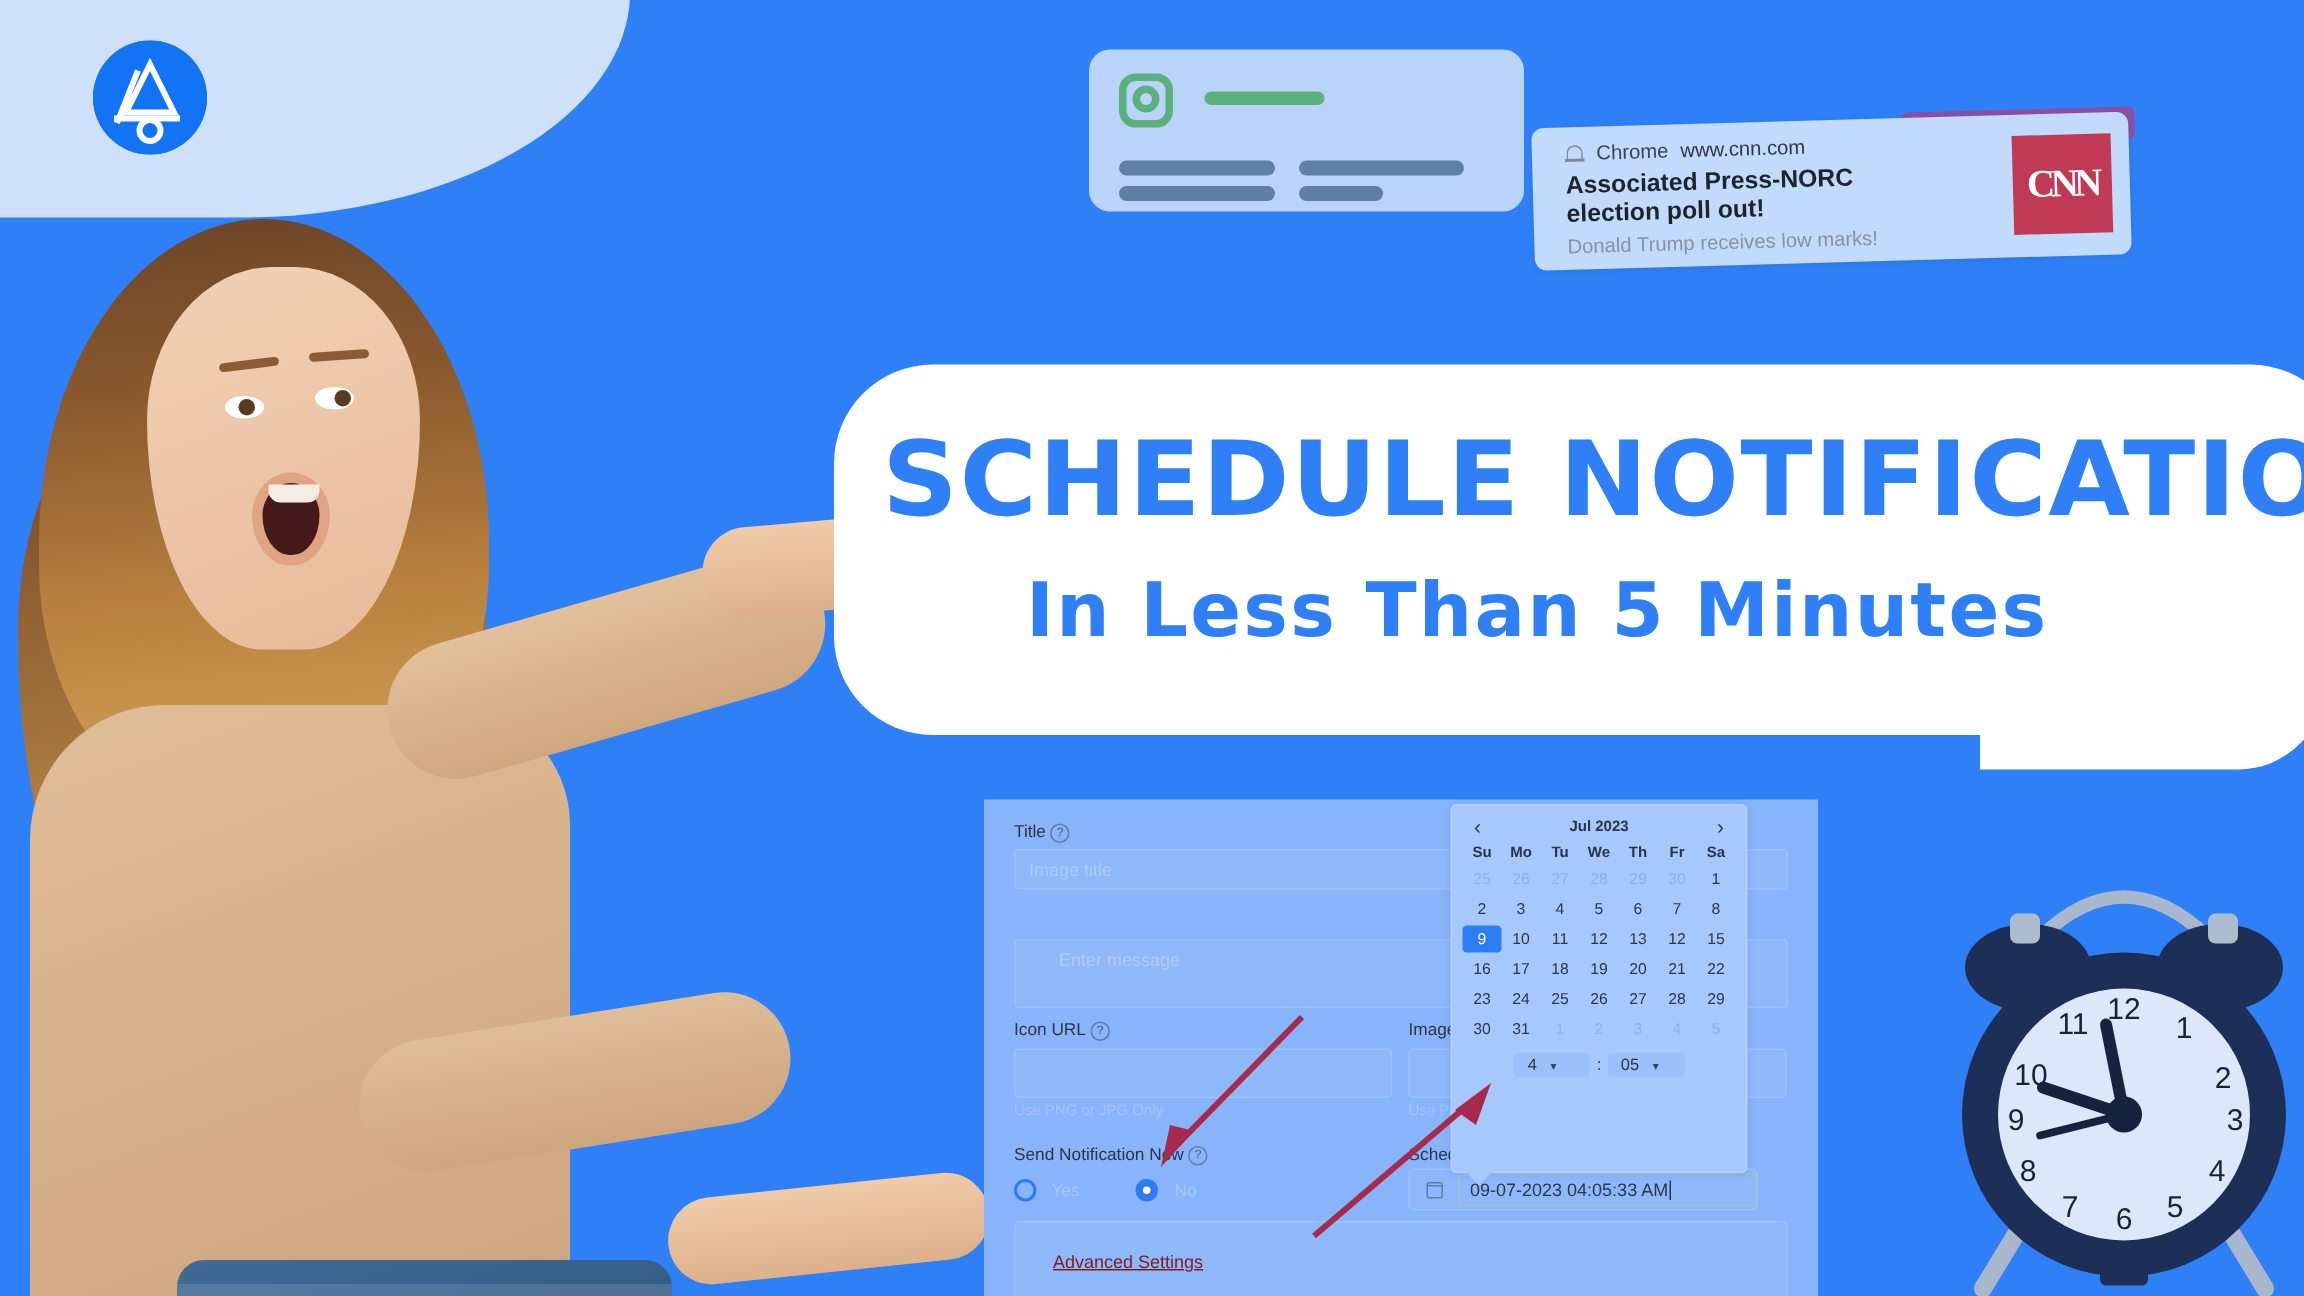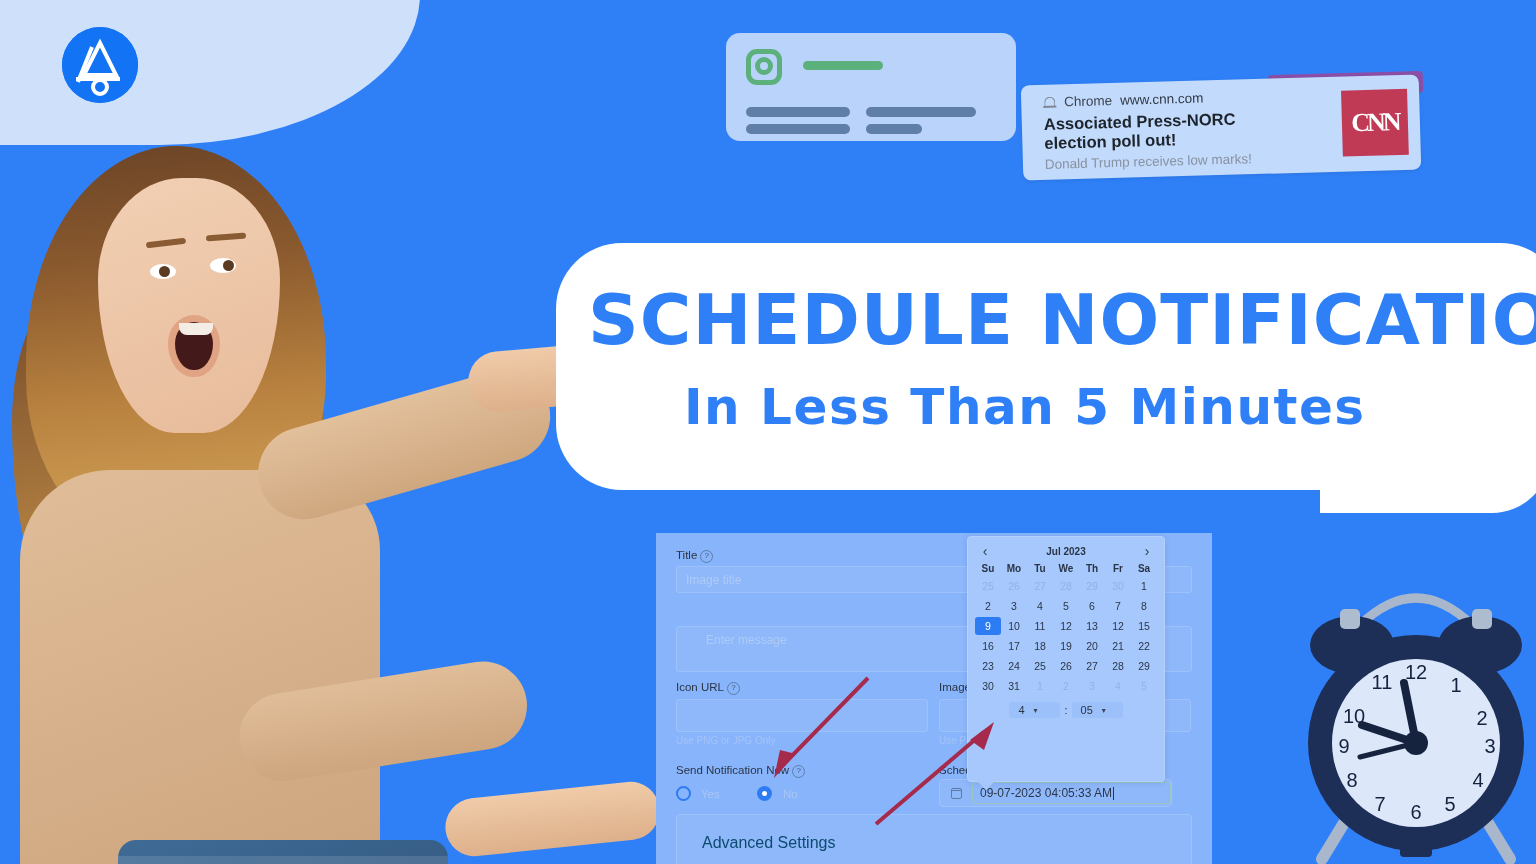--- a/index.html
+++ b/index.html
@@ -172,21 +172,21 @@
     position:absolute;width:15px;height:15px;border-radius:50%;border:2px solid #2E7CF3;
     box-sizing:border-box;background:transparent;
   }
   .radio.on{background:#2E7CF3;border-color:#2E7CF3;}
   .radio.on::after{content:"";position:absolute;left:3px;top:3px;width:5px;height:5px;border-radius:50%;background:#fff;}
   .radio-lbl{position:absolute;font-size:11.5px;color:#A9C6F6;}
   .adv-box{
     position:absolute;left:20px;top:281px;width:516px;height:60px;
     background:#8FB8FB;border:1px solid #9DC2FC;border-radius:4px;box-sizing:border-box;
   }
-  .adv-lbl{position:absolute;left:46px;top:301px;font-size:16px;color:#0c4a6e;font-weight:400;}
+  .adv-lbl{position:absolute;left:46px;top:301px;font-size:12px;color:#7f1d1d;font-weight:400;text-decoration:underline;}
 
   
   .sched-wrap{
     position:absolute;left:283px;top:246px;width:233px;height:28px;
     background:#8FB8FB;border:1px solid #9DC2FC;border-radius:4px;box-sizing:border-box;
     display:flex;align-items:center;
   }
   .cal-ico{
     width:11px;height:11px;border:1.3px solid #5D7CA9;border-radius:2px;margin-left:11px;position:relative;box-sizing:border-box;
   }

